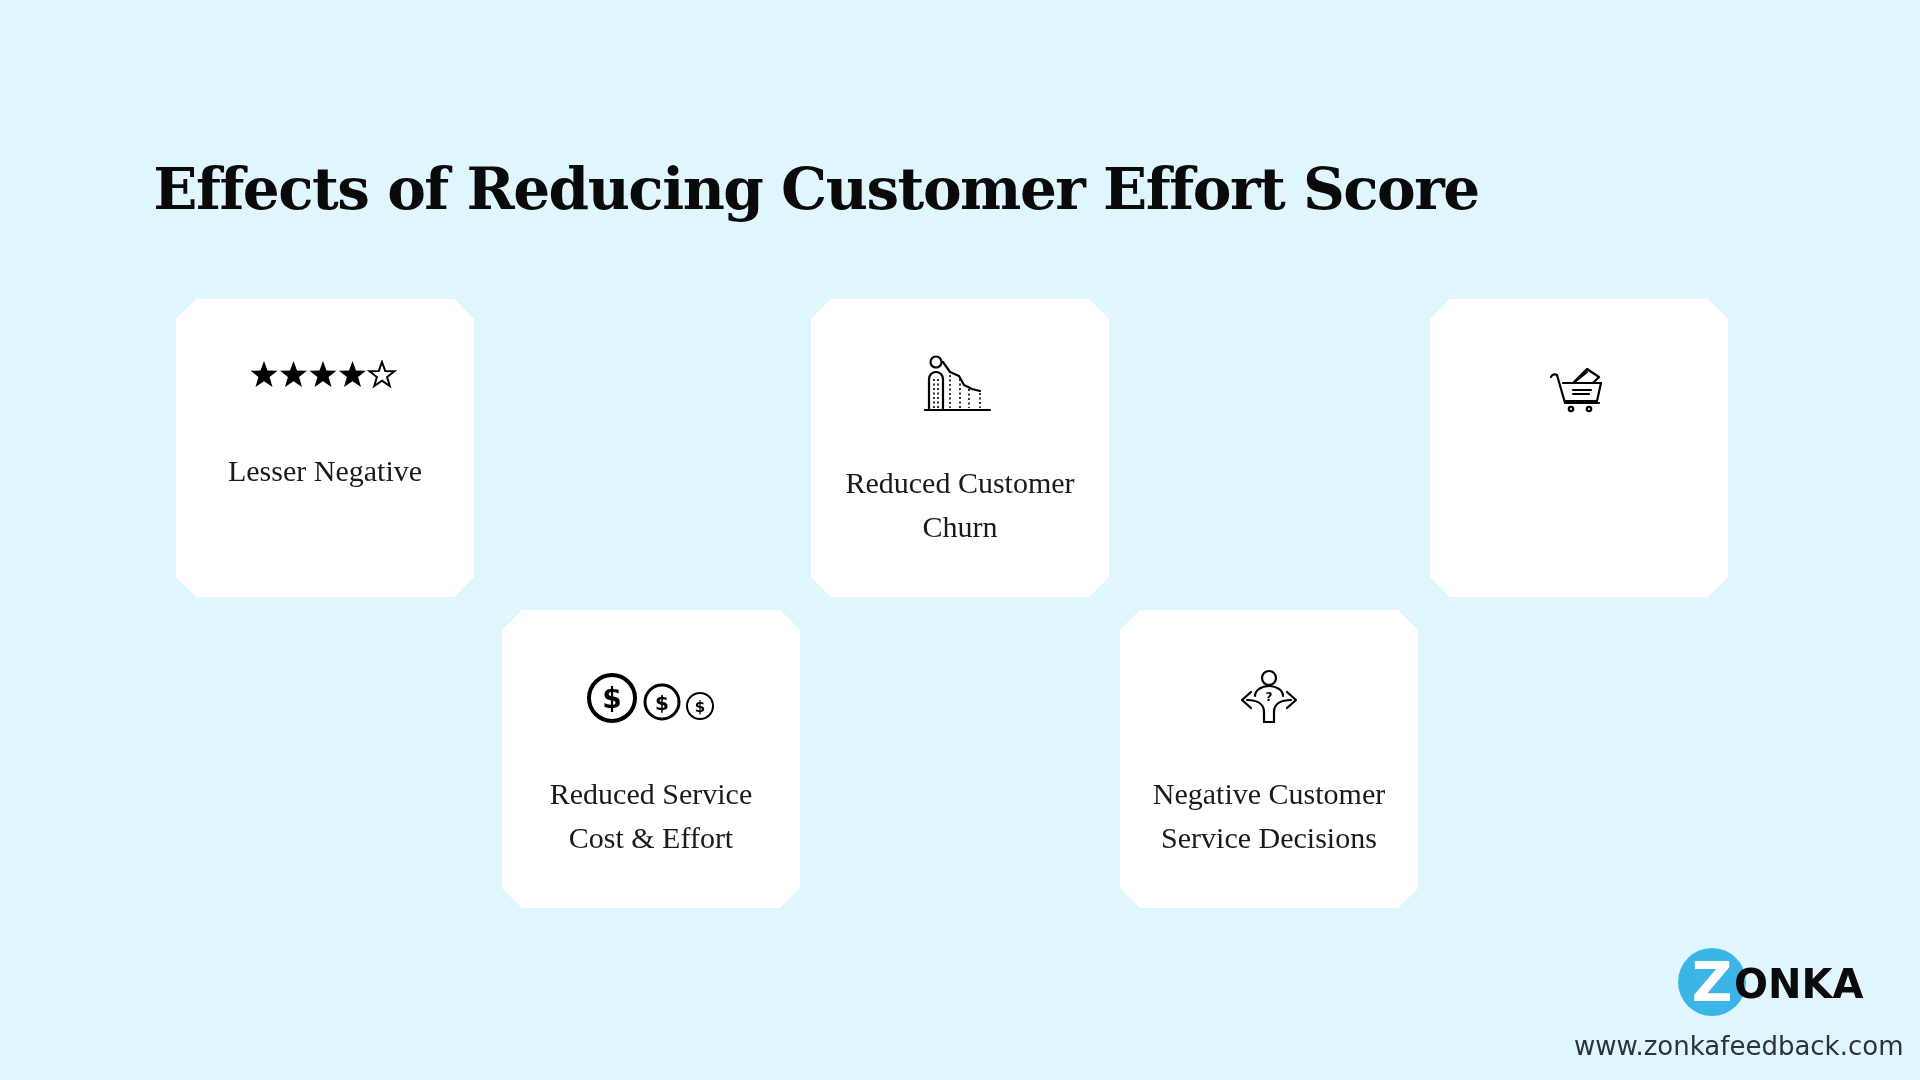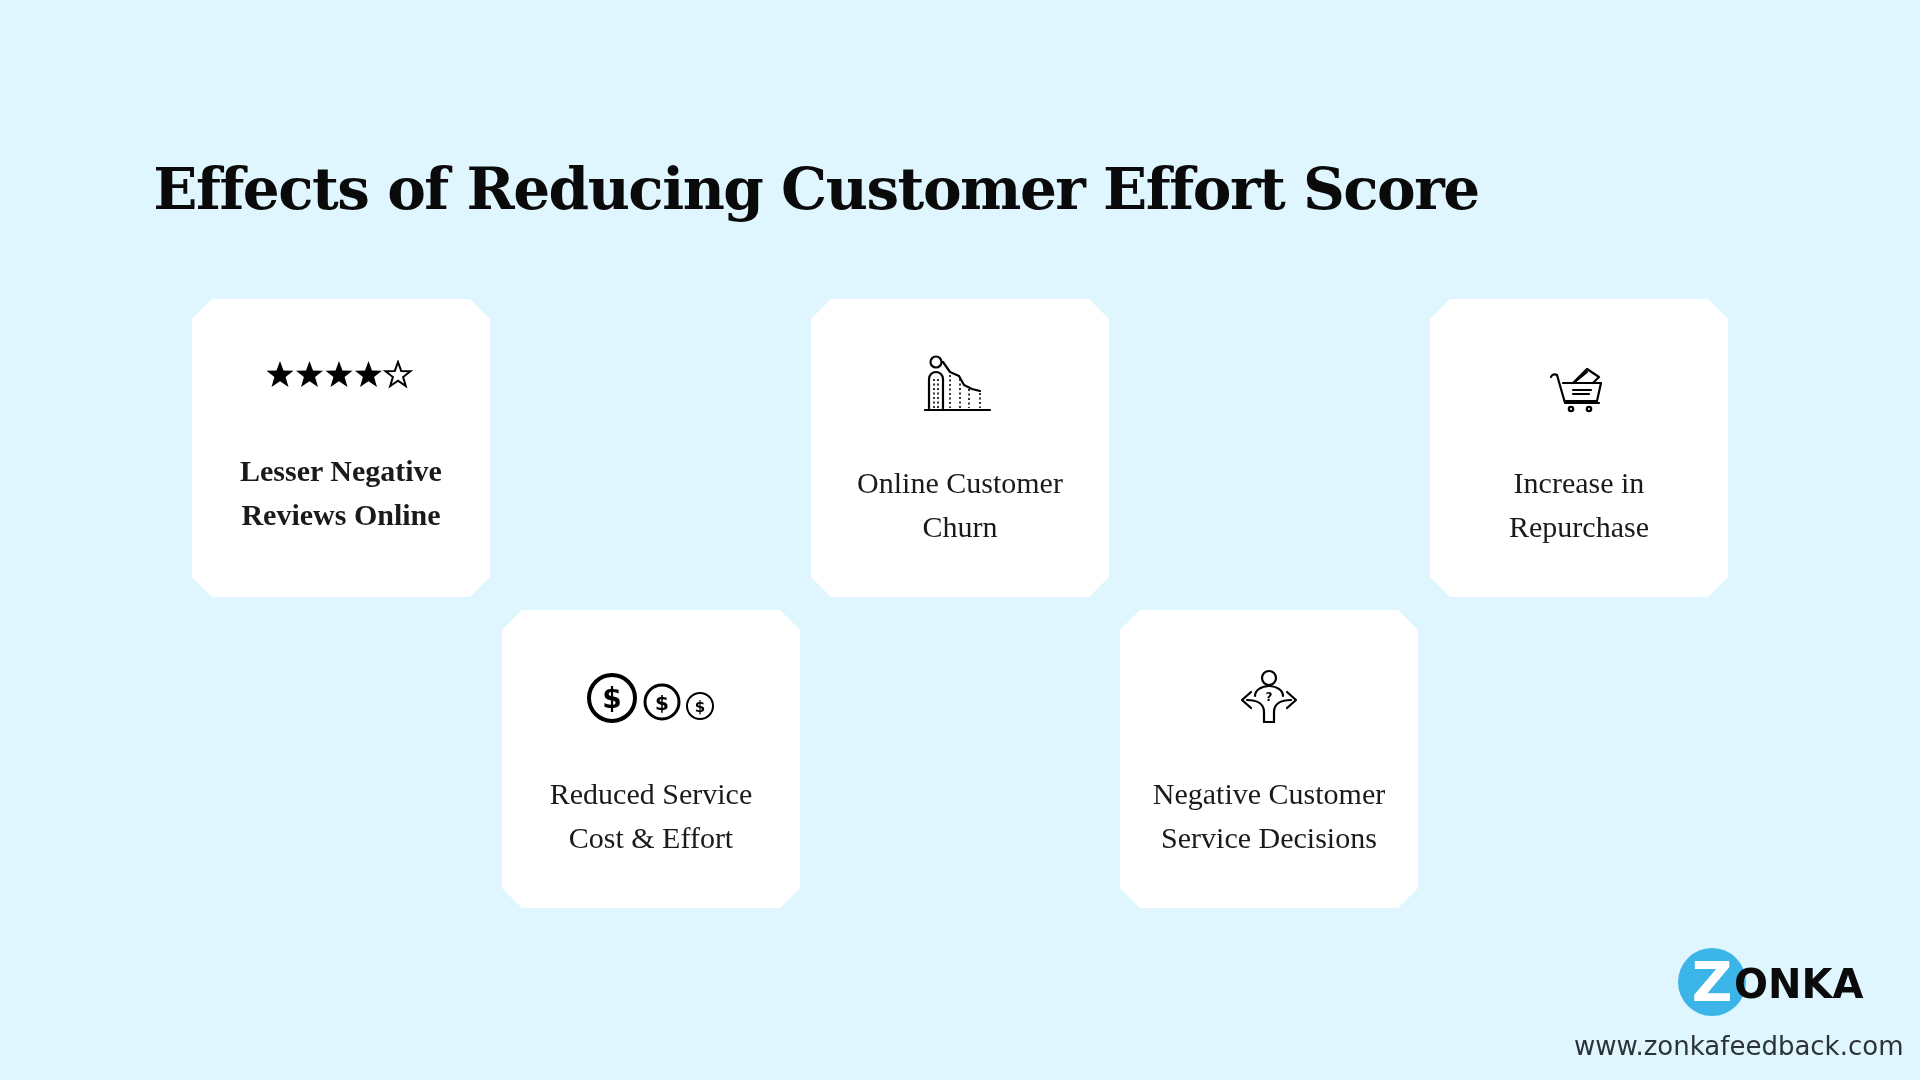--- a/index.html
+++ b/index.html
@@ -102,35 +102,34 @@
       font-size: 26px;
       line-height: 40px;
       color: #2c3338;
     }
   </style>
 </head>
 <body>
 
 <h1 class="title">Effects of Reducing Customer Effort Score</h1>
 
-<div class="card" style="left:192px; top:299px;font-weight:bold;">
+<div class="card" style="left:176px; top:299px;">
   <div class="icon" style="top:60px; height:32px;">
     <svg width="150" height="30" viewBox="0 0 150 30">
       <g fill="#000">
         <polygon points="14,1 17.5,10.5 27.5,10.8 19.6,17 22.5,27 14,21.2 5.5,27 8.4,17 0.5,10.8 10.5,10.5"></polygon>
         <polygon transform="translate(29.5,0)" points="14,1 17.5,10.5 27.5,10.8 19.6,17 22.5,27 14,21.2 5.5,27 8.4,17 0.5,10.8 10.5,10.5"></polygon>
         <polygon transform="translate(59,0)" points="14,1 17.5,10.5 27.5,10.8 19.6,17 22.5,27 14,21.2 5.5,27 8.4,17 0.5,10.8 10.5,10.5"></polygon>
         <polygon transform="translate(88.5,0)" points="14,1 17.5,10.5 27.5,10.8 19.6,17 22.5,27 14,21.2 5.5,27 8.4,17 0.5,10.8 10.5,10.5"></polygon>
       </g>
       <polygon transform="translate(118,0)" points="14,2 17.2,10.9 26.5,11.2 19.1,17 21.8,26 14,20.6 6.2,26 8.9,17 1.5,11.2 10.8,10.9" fill="none" stroke="#000" stroke-width="2"></polygon>
     </svg>
   </div>
   <div class="label" style="top:150px;">
     <div>Lesser Negative</div>
-    <div>Reviews Online</div>
   </div>
 </div>
 
 <div class="card" style="left:811px; top:299px;">
   <div class="icon" style="top:56px; height:60px;">
     <svg width="72" height="60" viewBox="0 0 72 60">
       <g fill="none" stroke="#000" stroke-width="2.2" stroke-linecap="round" stroke-linejoin="round">
         <circle cx="12" cy="7" r="5.5"></circle>
         <path d="M5 54 V24 a7 7 0 0 1 7 -7 h0 a7 7 0 0 1 7 7 V54"></path>
         <path d="M19 7 L26 17 L35 21 L40 30 L48 34 L56 36"></path>
@@ -140,44 +139,40 @@
         <line x1="10" y1="24" x2="10" y2="53"></line>
         <line x1="14" y1="24" x2="14" y2="53"></line>
         <line x1="26" y1="20" x2="26" y2="53"></line>
         <line x1="36" y1="24" x2="36" y2="53"></line>
         <line x1="45" y1="34" x2="45" y2="53"></line>
         <line x1="56" y1="38" x2="56" y2="53"></line>
       </g>
     </svg>
   </div>
   <div class="label" style="top:162px;">
-    <div>Online Customer</div>
+    <div>Reduced Customer</div>
     <div>Churn</div>
   </div>
 </div>
 
 <div class="card" style="left:1430px; top:299px;">
   <div class="icon" style="top:62px; height:52px;">
     <svg width="60" height="52" viewBox="0 0 60 52">
       <g fill="none" stroke="#000" stroke-width="2.2" stroke-linecap="round" stroke-linejoin="round">
         <path d="M2 16 a4 4 0 0 1 6 -2 L16 42 H50"></path>
         <path d="M14 22 H52 L48 40 H17"></path>
         <path d="M24 22 L38 8 L50 16 L44 22"></path>
         <line x1="27" y1="20" x2="38" y2="11"></line>
         <line x1="24" y1="29" x2="42" y2="29"></line>
         <line x1="24" y1="33" x2="40" y2="33"></line>
         <circle cx="22" cy="48" r="2.2"></circle>
         <circle cx="40" cy="48" r="2.2"></circle>
       </g>
     </svg>
   </div>
-  <div class="label" style="top:162px;">
-    <div>Increase in</div>
-    <div>Repurchase</div>
-  </div>
 </div>
 
 <div class="card" style="left:502px; top:610px;">
   <div class="icon" style="top:60px; height:56px;">
     <svg width="130" height="56" viewBox="0 0 130 56">
       <g fill="none" stroke="#000">
         <circle cx="26" cy="28" r="23" stroke-width="4"></circle>
         <circle cx="76" cy="32" r="17" stroke-width="3"></circle>
         <circle cx="114" cy="36" r="13" stroke-width="2"></circle>
       </g>

